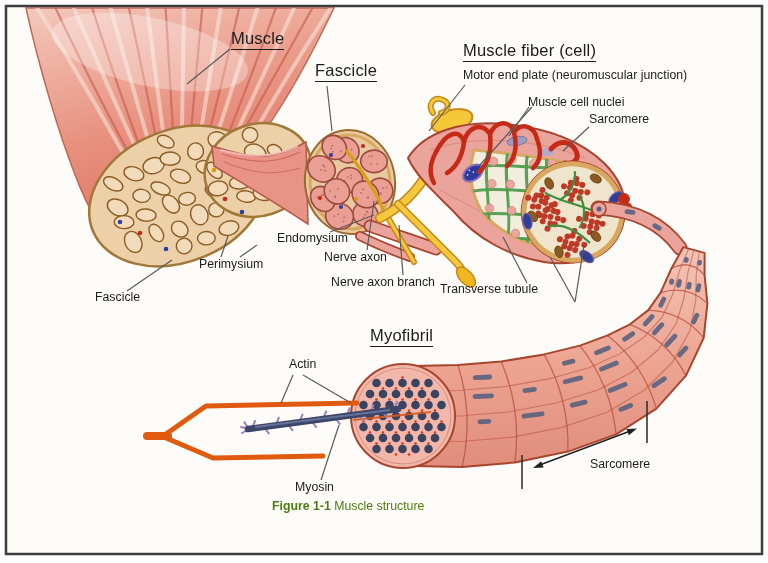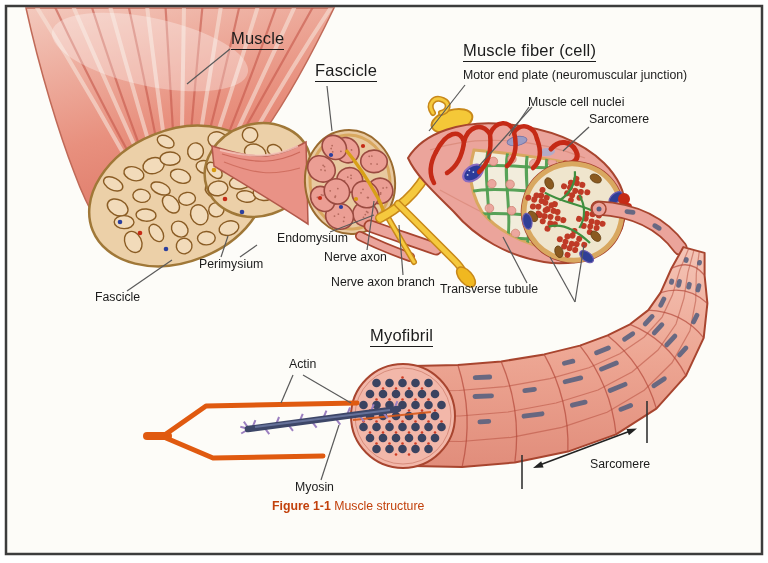--- a/index.html
+++ b/index.html
@@ -2,21 +2,21 @@
 <html><head>
 <meta charset="utf-8">
 <style>
   html,body{margin:0;padding:0;background:#ffffff;}
   #page{position:relative;width:768px;height:563px;background:#ffffff;overflow:hidden;
         font-family:"Liberation Sans","DejaVu Sans",sans-serif;color:#1c1c1c;}
   #art{position:absolute;left:0;top:0;width:768px;height:563px;}
   .lbl{position:absolute;font-size:12.3px;line-height:1.15;white-space:nowrap;color:#1c1c1c;}
   .big{font-size:16.5px;letter-spacing:.2px;}
   .u{display:inline-block;border-bottom:1.6px solid #1c1c1c;padding-bottom:1px;}
-  .cap{position:absolute;font-size:12.3px;white-space:nowrap;color:#c2410c;}
+  .cap{position:absolute;font-size:12.3px;white-space:nowrap;color:#4d7c0f;}
   .cap b{font-weight:bold;}
 </style>
 </head>
 <body>
 
 <div id="page">
   <svg id="art" viewBox="0 0 768 563">
       <defs>
         <linearGradient id="gMus" x1="0" y1="0" x2="0.35" y2="1">
           <stop offset="0" stop-color="#f3c9bd"></stop>

